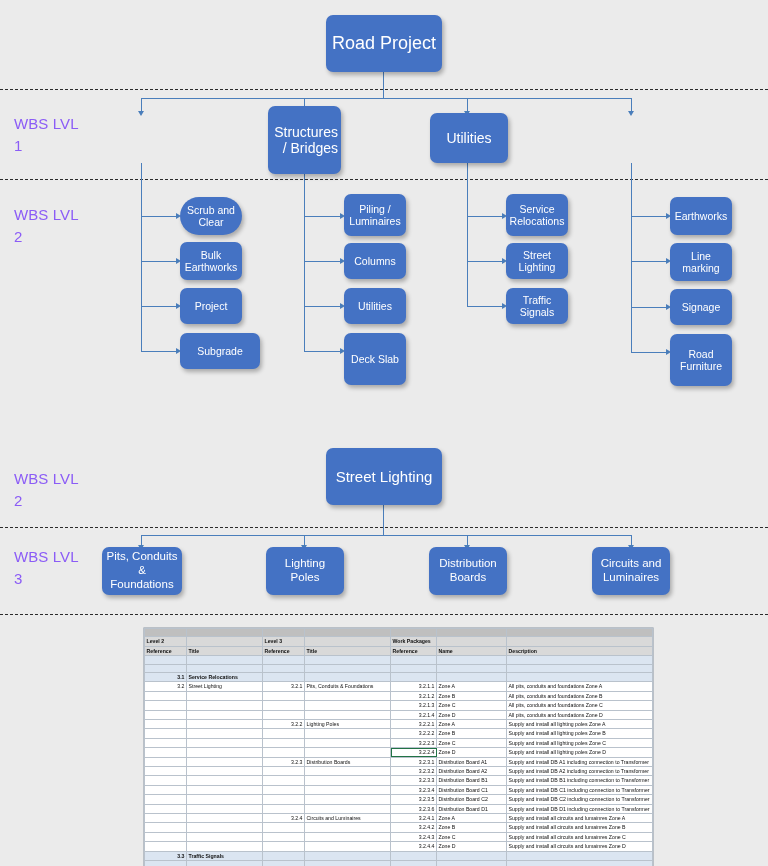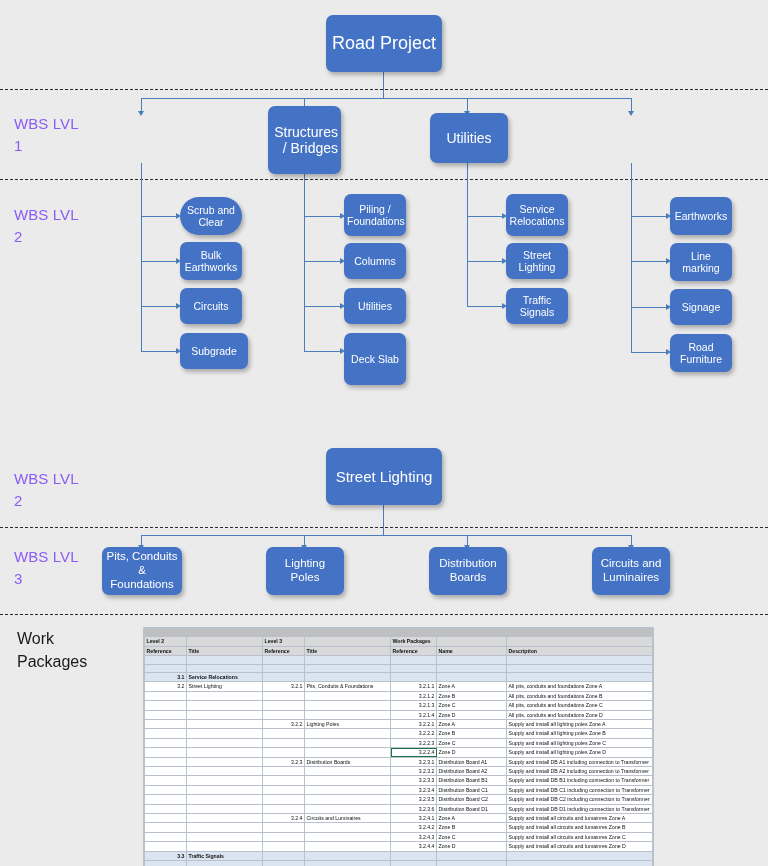--- a/index.html
+++ b/index.html
@@ -111,22 +111,20 @@
   <div class="divider" style="top:614px;"></div>
 
   <div class="band-label" style="left:14px;top:113px;">WBS LVL
 1</div>
   <div class="band-label" style="left:14px;top:204px;">WBS LVL
 2</div>
   <div class="band-label" style="left:14px;top:468px;">WBS LVL
 2</div>
   <div class="band-label" style="left:14px;top:546px;">WBS LVL
 3</div>
-  <div class="wp-label" style="left:17px;top:627px;">Work
-Packages</div>
 
   <div class="ln vl" style="left:383px;top:72px;height:27px;"></div>
 
   <div class="ln hl" style="left:141px;top:98px;width:491px;"></div>
 
   <div class="ln vl" style="left:141px;top:98px;height:15px;"></div>
   <div class="arrow-d" style="left:138px;top:111px;"></div>
   <div class="ln vl" style="left:304px;top:98px;height:15px;"></div>
   <div class="arrow-d" style="left:301px;top:111px;"></div>
   <div class="ln vl" style="left:467px;top:98px;height:15px;"></div>
@@ -183,28 +181,28 @@
     <span>Utilities</span>
   </div>
 
   <div class="node n-lvl2" style="left:180px;top:197px;width:62px;height:38px;border-radius:19px;">
     <span>Scrub and Clear</span>
   </div>
   <div class="node n-lvl2" style="left:180px;top:242px;width:62px;height:38px;">
     <span>Bulk Earthworks</span>
   </div>
   <div class="node n-lvl2" style="left:180px;top:288px;width:62px;height:36px;">
-    <span>Circuits</span>
-  </div>
-  <div class="node n-lvl2" style="left:180px;top:333px;width:68px;height:36px;">
+    <span>Project</span>
+  </div>
+  <div class="node n-lvl2" style="left:180px;top:333px;width:80px;height:36px;">
     <span>Subgrade</span>
   </div>
 
   <div class="node n-lvl2" style="left:344px;top:194px;width:62px;height:42px;">
-    <span>Piling / Foundations</span>
+    <span>Piling / Luminaires</span>
   </div>
   <div class="node n-lvl2" style="left:344px;top:243px;width:62px;height:36px;">
     <span>Columns</span>
   </div>
   <div class="node n-lvl2" style="left:344px;top:288px;width:62px;height:36px;">
     <span>Utilities</span>
   </div>
   <div class="node n-lvl2" style="left:344px;top:333px;width:62px;height:52px;">
     <span>Deck Slab</span>
   </div>
@@ -221,21 +219,21 @@
 
   <div class="node n-lvl2" style="left:670px;top:197px;width:62px;height:38px;">
     <span>Earthworks</span>
   </div>
   <div class="node n-lvl2" style="left:670px;top:243px;width:62px;height:38px;">
     <span>Line marking</span>
   </div>
   <div class="node n-lvl2" style="left:670px;top:289px;width:62px;height:36px;">
     <span>Signage</span>
   </div>
-  <div class="node n-lvl2" style="left:670px;top:334px;width:62px;height:38px;">
+  <div class="node n-lvl2" style="left:670px;top:334px;width:62px;height:52px;">
     <span>Road Furniture</span>
   </div>
 
   <div class="ln vl" style="left:383px;top:505px;height:31px;"></div>
   <div class="ln hl" style="left:141px;top:535px;width:491px;"></div>
   <div class="ln vl" style="left:141px;top:535px;height:12px;"></div>
   <div class="arrow-d" style="left:138px;top:545px;"></div>
   <div class="ln vl" style="left:304px;top:535px;height:12px;"></div>
   <div class="arrow-d" style="left:301px;top:545px;"></div>
   <div class="ln vl" style="left:467px;top:535px;height:12px;"></div>

